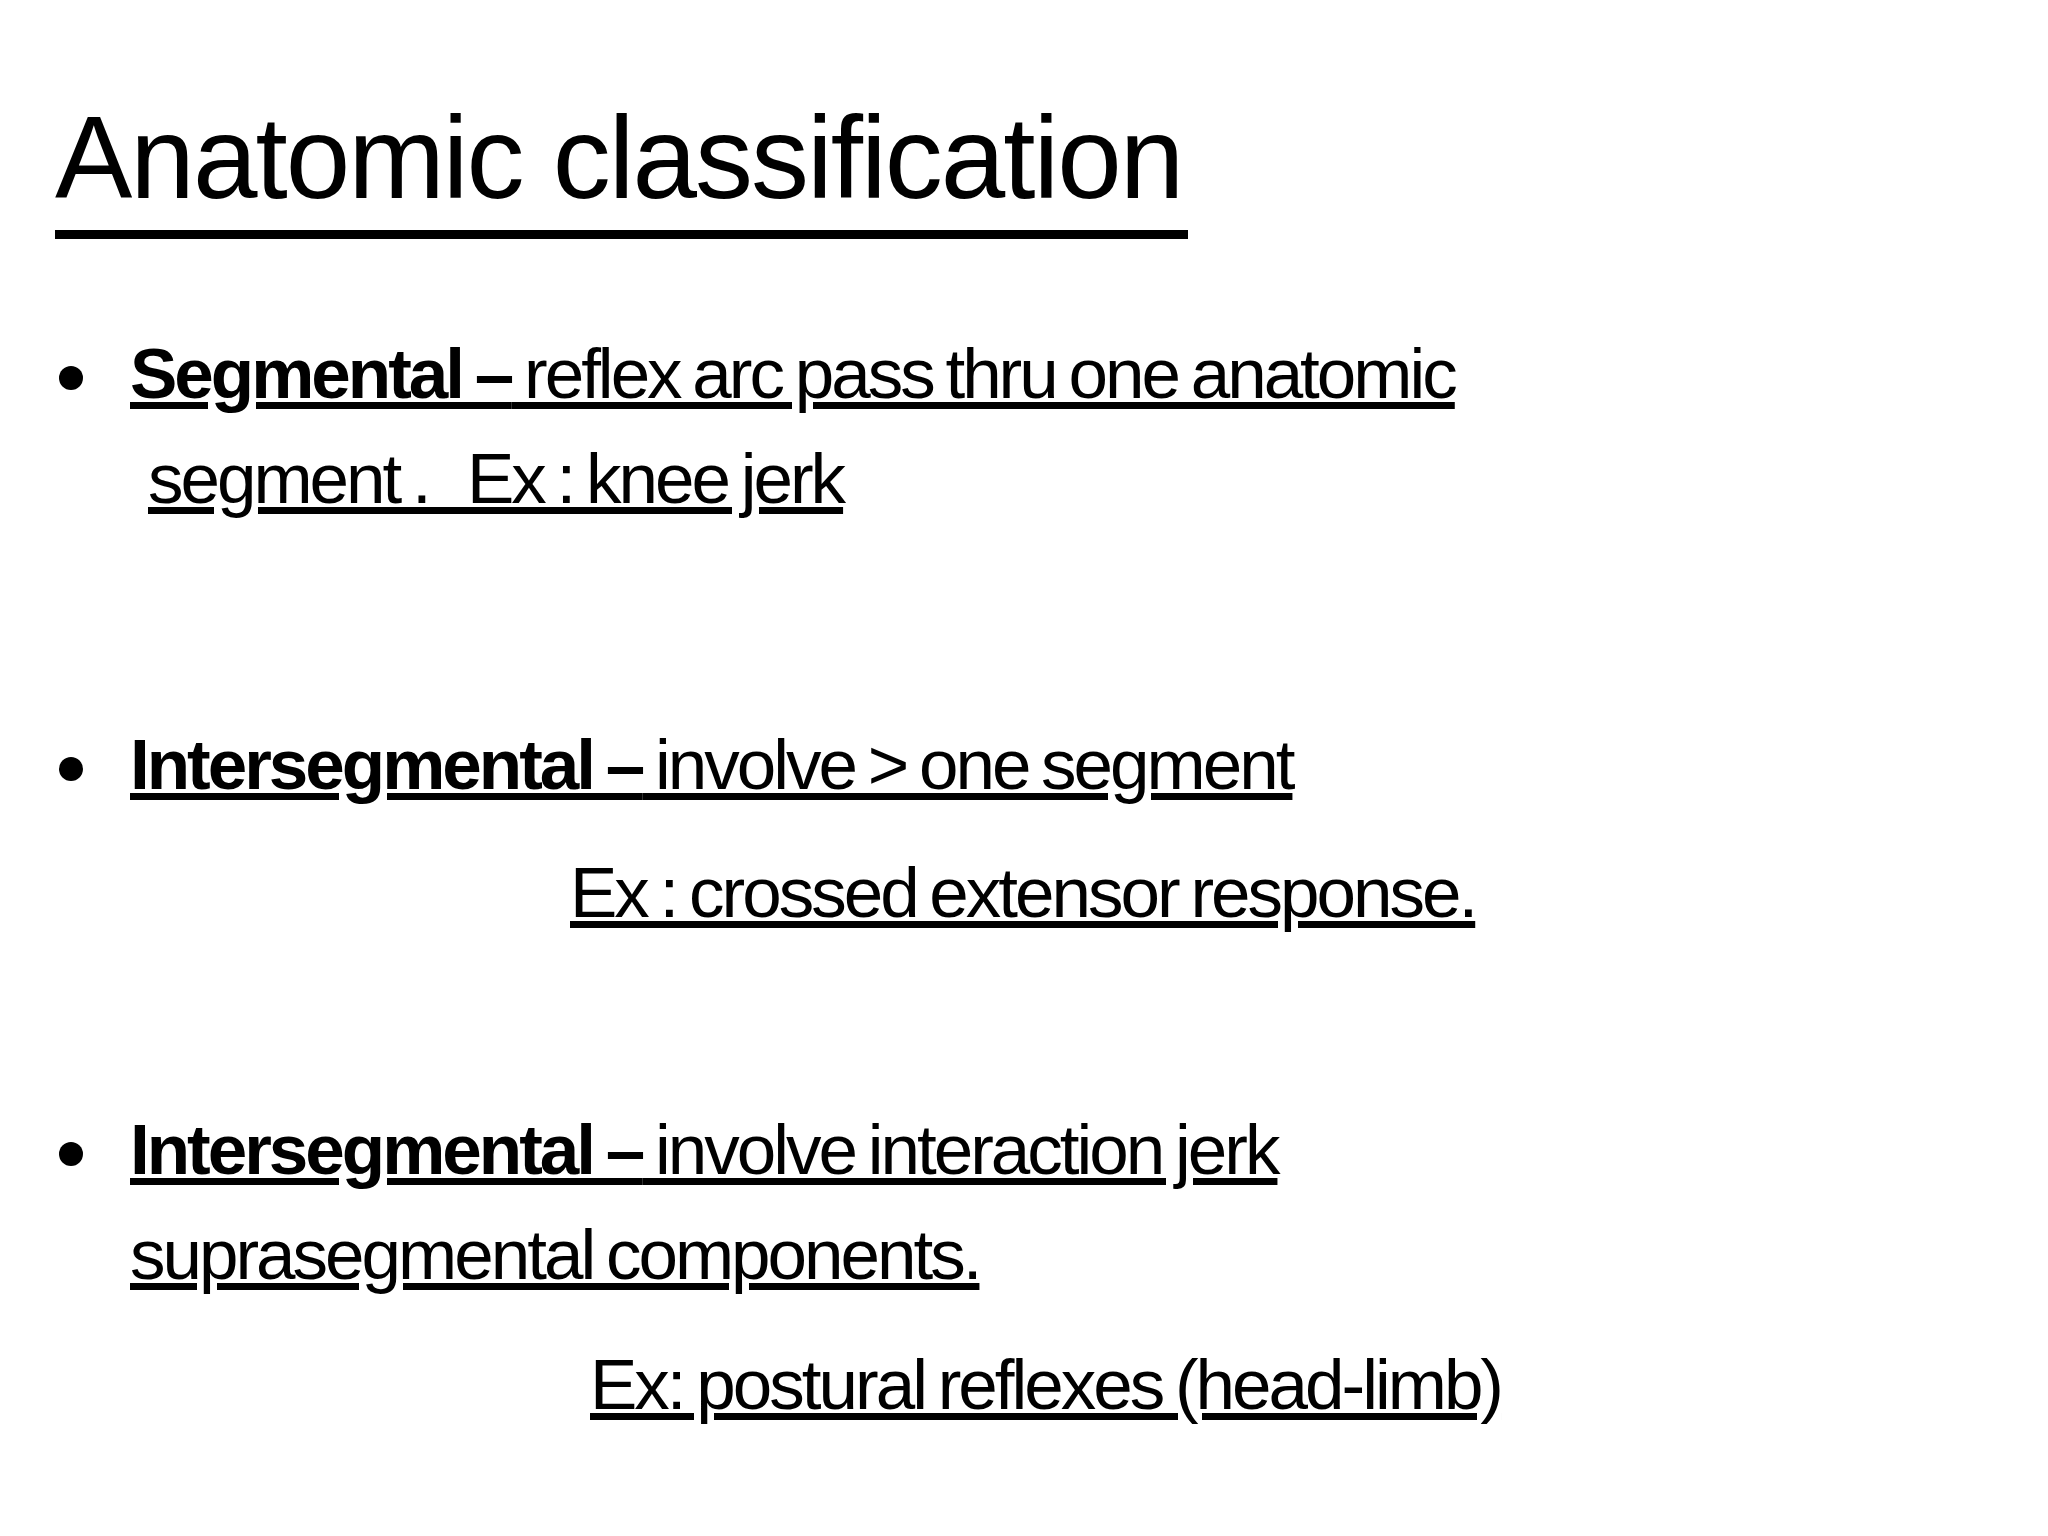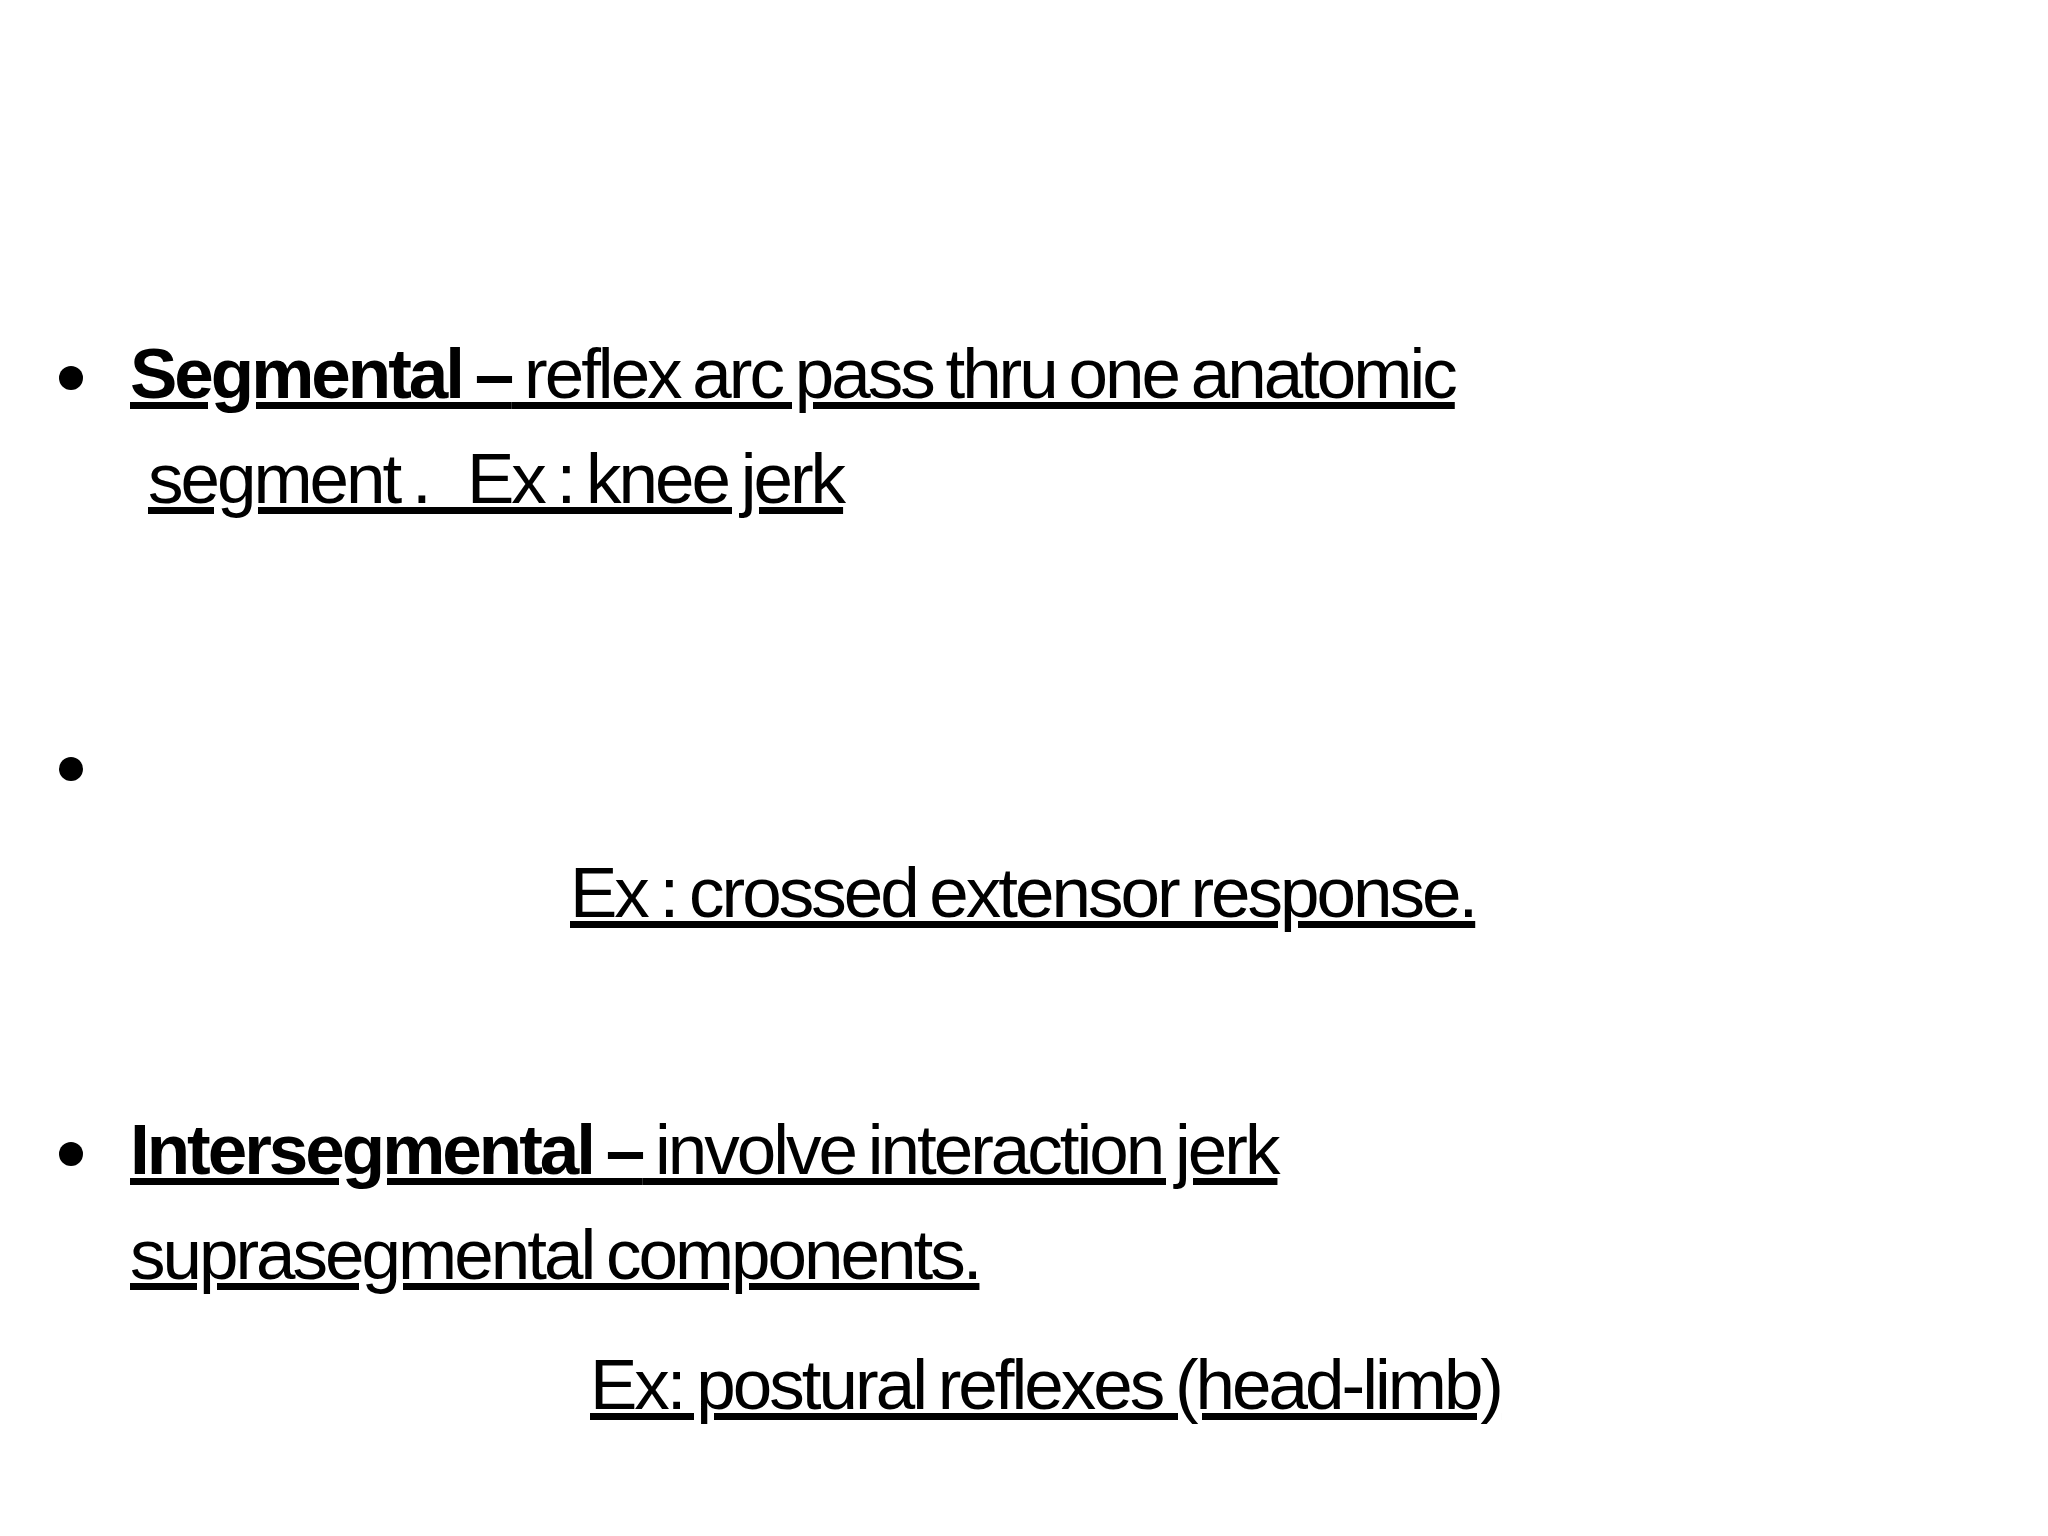--- a/index.html
+++ b/index.html
@@ -56,26 +56,28 @@
     height: 24px;
     border-radius: 50%;
     background: #000000;
   }
 </style>
 </head>
 <body>
 
 <div class="slide">
 
+  <h1 class="title">Anatomic classification</h1>
 
   <div class="dot" style="top:366px"></div>
   <div class="bline" style="left:130px; top:326px"><span class="b">Segmental –</span><span> reflex arc pass thru one anatomic</span></div>
   <div class="bline" style="left:148px; top:431px">segment .   Ex : knee jerk</div>
 
   <div class="dot" style="top:757px"></div>
+  <div class="bline" style="left:130px; top:717px"><span class="b">Intersegmental –</span><span> involve &gt; one segment</span></div>
   <div class="bline" style="left:570px; top:845px">Ex : crossed extensor response.</div>
 
   <div class="dot" style="top:1142px"></div>
   <div class="bline" style="left:130px; top:1102px"><span class="b">Intersegmental –</span><span> involve interaction jerk</span></div>
   <div class="bline" style="left:130px; top:1207px">suprasegmental components.</div>
   <div class="bline" style="left:590px; top:1337px">Ex: postural reflexes (head-limb)</div>
 
 </div>
 
 </body></html>

